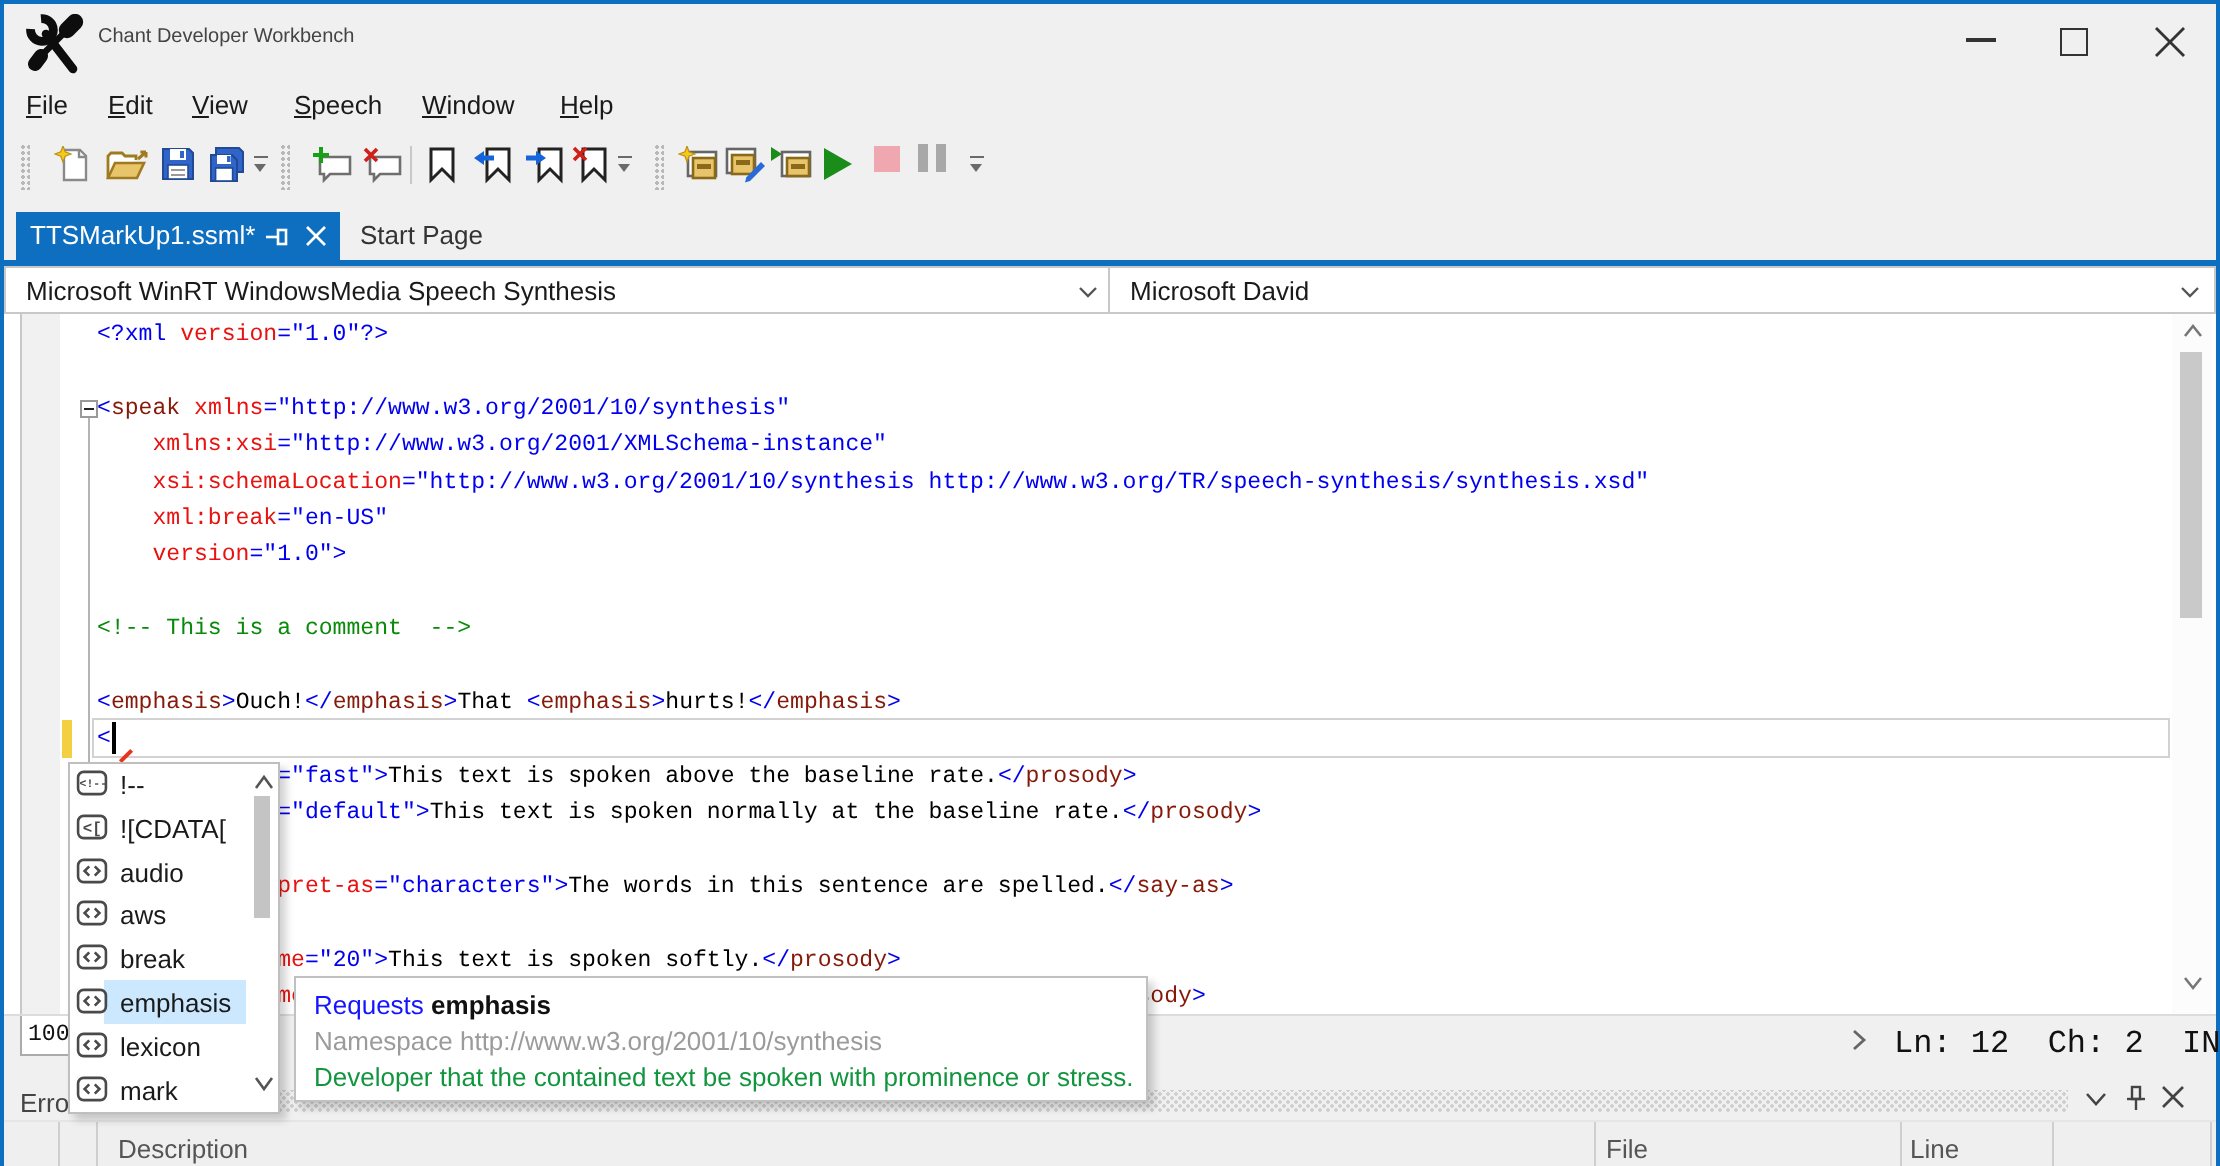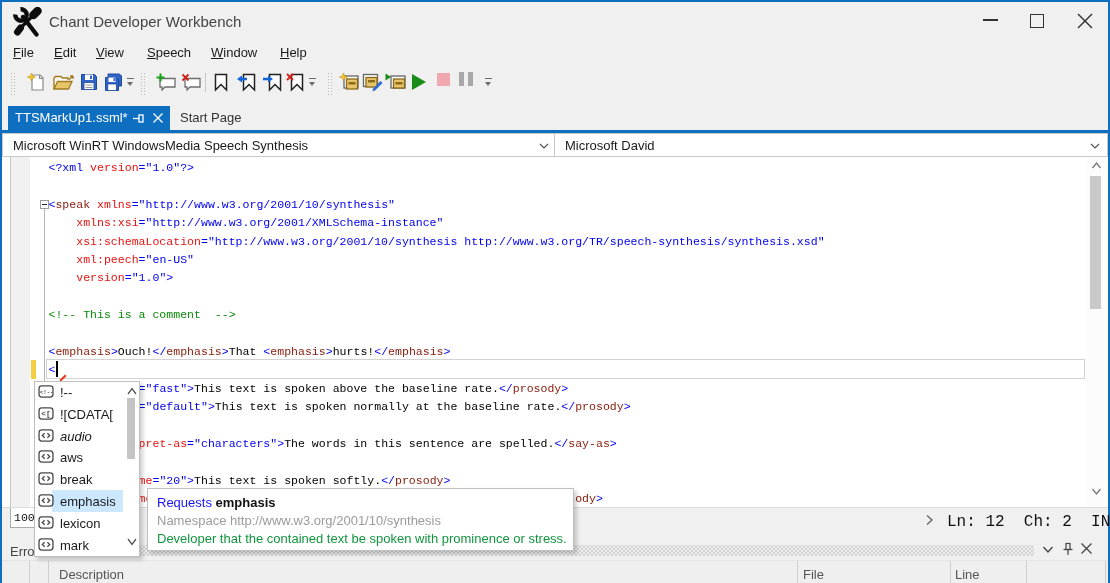--- a/index.html
+++ b/index.html
@@ -33,21 +33,21 @@
 <div class="abs" id="b-right"></div>
 
 <div class="abs" id="titlebar" style="left:2px;top:2px;width:1106px;height:38px;background:#f0f0f0;">
   <svg class="abs" style="left:11px;top:5px;" width="30" height="30" viewBox="0 0 30 30">
     <path d="M2.3 7.5 A5.7 5.7 0 1 0 7.5 2.3" stroke="#0d0d0d" stroke-width="4.4" fill="none"></path>
     <line x1="10" y1="10" x2="23.5" y2="27.5" stroke="#0d0d0d" stroke-width="4.3" stroke-linecap="round"></line>
     <line x1="24.5" y1="4" x2="20.5" y2="8" stroke="#0d0d0d" stroke-width="8.2" stroke-linecap="round"></line>
     <line x1="20" y1="8.5" x2="9" y2="19.5" stroke="#0d0d0d" stroke-width="3.2"></line>
     <line x1="7.5" y1="21" x2="4.5" y2="25" stroke="#0d0d0d" stroke-width="7" stroke-linecap="round"></line>
   </svg>
-  <div class="abs" style="left:47px;top:11px;font-size:15px;color:#444;">Chant Developer Workbench</div>
+  <div class="abs" style="left:47px;top:11px;font-size:10px;color:#444;">Chant Developer Workbench</div>
 
   <div class="abs" style="left:981px;top:17px;width:15px;height:1.5px;background:#333;"></div>
   <div class="abs" style="left:1028px;top:12px;width:14px;height:14px;border:1px solid #333;"></div>
   <svg class="abs" style="left:1075px;top:11px;" width="16" height="16" viewBox="0 0 16 16">
     <g stroke="#333" stroke-width="1.4">
         <line x1="1" y1="1" x2="15" y2="15"></line>
         <line x1="15" y1="1" x2="1" y2="15"></line>
       </g>
   </svg>
 </div>
@@ -205,21 +205,21 @@
 
   <div class="abs" style="left:29px;top:203px;width:5px;height:19px;background:#f2d041;"></div>
 
   <div class="abs" style="left:44px;top:202px;width:1039px;height:20px;border:1px solid #d2d2d2;"></div>
 
   <pre class="abs" style="left:46.5px;top:2px;font-size:11.55px;line-height:18.4px;color:#000;"><span class="p">&lt;?xml </span><span class="a">version</span><span class="p">="1.0"?&gt;</span>
 
 <span class="p">&lt;</span><span class="t">speak</span> <span class="a">xmlns</span><span class="p">="http://www.w3.org/2001/10/synthesis"</span>
     <span class="a">xmlns:xsi</span><span class="p">="http://www.w3.org/2001/XMLSchema-instance"</span>
     <span class="a">xsi:schemaLocation</span><span class="p">="http://www.w3.org/2001/10/synthesis http://www.w3.org/TR/speech-synthesis/synthesis.xsd"</span>
-    <span class="a">xml:peech</span><span class="p">="en-US"</span>
+    <span class="a">xml:break</span><span class="p">="en-US"</span>
     <span class="a">version</span><span class="p">="1.0"&gt;</span>
 
 <span class="c">&lt;!-- This is a comment  --&gt;</span>
 
 <span class="p">&lt;</span><span class="t">emphasis</span><span class="p">&gt;</span>Ouch!<span class="p">&lt;/</span><span class="t">emphasis</span><span class="p">&gt;</span>That <span class="p">&lt;</span><span class="t">emphasis</span><span class="p">&gt;</span>hurts!<span class="p">&lt;/</span><span class="t">emphasis</span><span class="p">&gt;</span>
 <span class="p">&lt;</span>
 <span class="p">&lt;</span><span class="t">prosody</span> <span class="a">rate</span><span class="p">="fast"&gt;</span>This text is spoken above the baseline rate.<span class="p">&lt;/</span><span class="t">prosody</span><span class="p">&gt;</span>
 <span class="p">&lt;</span><span class="t">prosody</span> <span class="a">rate</span><span class="p">="default"&gt;</span>This text is spoken normally at the baseline rate.<span class="p">&lt;/</span><span class="t">prosody</span><span class="p">&gt;</span>
 
 <span class="p">&lt;</span><span class="t">say-as</span> <span class="a">interpret-as</span><span class="p">="characters"&gt;</span>The words in this sentence are spelled.<span class="p">&lt;/</span><span class="t">say-as</span><span class="p">&gt;</span>
@@ -294,21 +294,21 @@
       </svg>
       <span class="abs" style="left:23px;top:3px;">!--</span>
     </div>
   <div class="abs" style="left:2px;top:21.8px;width:86px;height:21.8px;">
       <svg class="ico" width="17" height="14" viewBox="0 0 17 14">
         <rect x="1" y="1" width="15" height="12" rx="3" fill="none" stroke="#4a4a4a" stroke-width="1.4"></rect>
         <text x="3.5" y="10" font-family="Liberation Mono" font-size="8.5" font-weight="bold" fill="#4a4a4a">&lt;[</text>
       </svg>
       <span class="abs" style="left:23px;top:3px;">![CDATA[</span>
     </div>
-  <div class="abs" style="left:2px;top:43.6px;width:86px;height:21.8px;font-style:italic;">
+  <div class="abs" style="left:2px;top:43.6px;width:86px;height:21.8px;">
       <svg class="ico" width="17" height="14" viewBox="0 0 17 14">
         <rect x="1" y="1" width="15" height="12" rx="3" fill="none" stroke="#4a4a4a" stroke-width="1.4"></rect>
         <path d="M7 4.5 L4.5 7 L7 9.5 M10 4.5 L12.5 7 L10 9.5" fill="none" stroke="#4a4a4a" stroke-width="1.4"></path>
       </svg>
       <span class="abs" style="left:23px;top:3px;">audio</span>
     </div>
   <div class="abs" style="left:2px;top:65.4px;width:86px;height:21.8px;">
       <svg class="ico" width="17" height="14" viewBox="0 0 17 14">
         <rect x="1" y="1" width="15" height="12" rx="3" fill="none" stroke="#4a4a4a" stroke-width="1.4"></rect>
         <path d="M7 4.5 L4.5 7 L7 9.5 M10 4.5 L12.5 7 L10 9.5" fill="none" stroke="#4a4a4a" stroke-width="1.4"></path>

